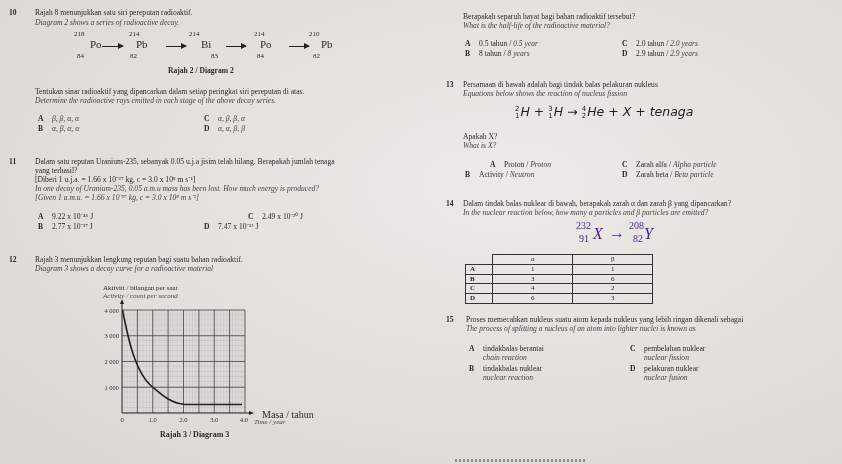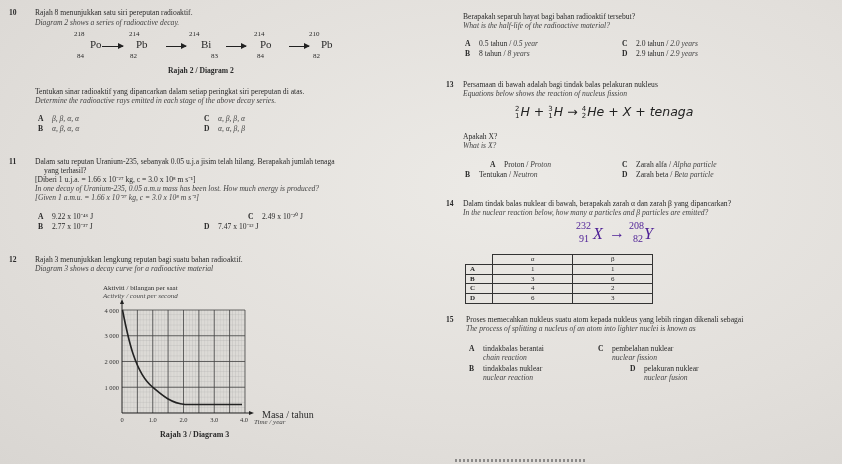--- a/index.html
+++ b/index.html
@@ -95,21 +95,21 @@
     <span class="opt-letter">C</span><span class="it">α, β, β, α</span>
   </div>
   <div class="abs" style="left:204px;top:124px;">
     <span class="opt-letter">D</span><span class="it">α, α, β, β</span>
   </div>
 </div>
 
 <div>
   <span class="abs qnum" style="left:9px;top:157px;">11</span>
   <span class="abs" style="left:35px;top:157px;">Dalam satu reputan Uranium-235, sebanyak 0.05 u.j.a jisim telah hilang. Berapakah jumlah tenaga</span>
-  <span class="abs" style="left:35px;top:166px;margin-left:9px;">yang terhasil?</span>
+  <span class="abs" style="left:35px;top:166px;">yang terhasil?</span>
   <span class="abs" style="left:35px;top:175px;">[Diberi 1 u.j.a. = 1.66 x 10⁻²⁷ kg, c = 3.0 x 10⁸ m s⁻¹]</span>
   <span class="abs it" style="left:35px;top:184px;">In one decay of Uranium-235, 0.05 a.m.u mass has been lost. How much energy is produced?</span>
   <span class="abs it" style="left:35px;top:193px;">[Given 1 a.m.u. = 1.66 x 10⁻²⁷ kg, c = 3.0 x 10⁸ m s⁻¹]</span>
 
   <div class="abs" style="left:38px;top:212px;">
     <span class="opt-letter">A</span><span>9.22 x 10⁻⁴⁶ J</span>
   </div>
   <div class="abs" style="left:38px;top:222px;">
     <span class="opt-letter">B</span><span>2.77 x 10⁻³⁷ J</span>
   </div>
@@ -215,21 +215,21 @@
     <span>+ X + tenaga</span>
   </div>
 
   <span class="abs" style="left:463px;top:132px;">Apakah X?</span>
   <span class="abs it" style="left:463px;top:141px;">What is X?</span>
 
   <div class="abs" style="left:490px;top:160px;">
     <span class="opt-letter">A</span><span>Proton / </span><span class="it">Proton</span>
   </div>
   <div class="abs" style="left:465px;top:170px;">
-    <span class="opt-letter">B</span><span>Tentukan / </span><span class="it">Neutron</span>
+    <span class="opt-letter">B</span><span>Activity / </span><span class="it">Neutron</span>
   </div>
   <div class="abs" style="left:622px;top:160px;">
     <span class="opt-letter">C</span><span>Zarah alfa / </span><span class="it">Alpha particle</span>
   </div>
   <div class="abs" style="left:622px;top:170px;">
     <span class="opt-letter">D</span><span>Zarah beta / </span><span class="it">Beta particle</span>
   </div>
 </div>
 
 <div>
@@ -284,21 +284,21 @@
   <span class="abs it" style="left:466px;top:324px;">The process of splitting a nucleus of an atom into lighter nuclei is known as</span>
 
   <div class="abs" style="left:469px;top:344px;">
     <span class="opt-letter">A</span><span>tindakbalas berantai</span><br>
     <span class="opt-letter"></span><span class="it">chain reaction</span>
   </div>
   <div class="abs" style="left:469px;top:364px;">
     <span class="opt-letter">B</span><span>tindakbalas nuklear</span><br>
     <span class="opt-letter"></span><span class="it">nuclear reaction</span>
   </div>
-  <div class="abs" style="left:598px;top:344px;">
+  <div class="abs" style="left:630px;top:344px;">
     <span class="opt-letter">C</span><span>pembelahan nuklear</span><br>
     <span class="opt-letter"></span><span class="it">nuclear fission</span>
   </div>
   <div class="abs" style="left:630px;top:364px;">
     <span class="opt-letter">D</span><span>pelakuran nuklear</span><br>
     <span class="opt-letter"></span><span class="it">nuclear fusion</span>
   </div>
 </div>
 
 <div class="footer-strip"></div>

